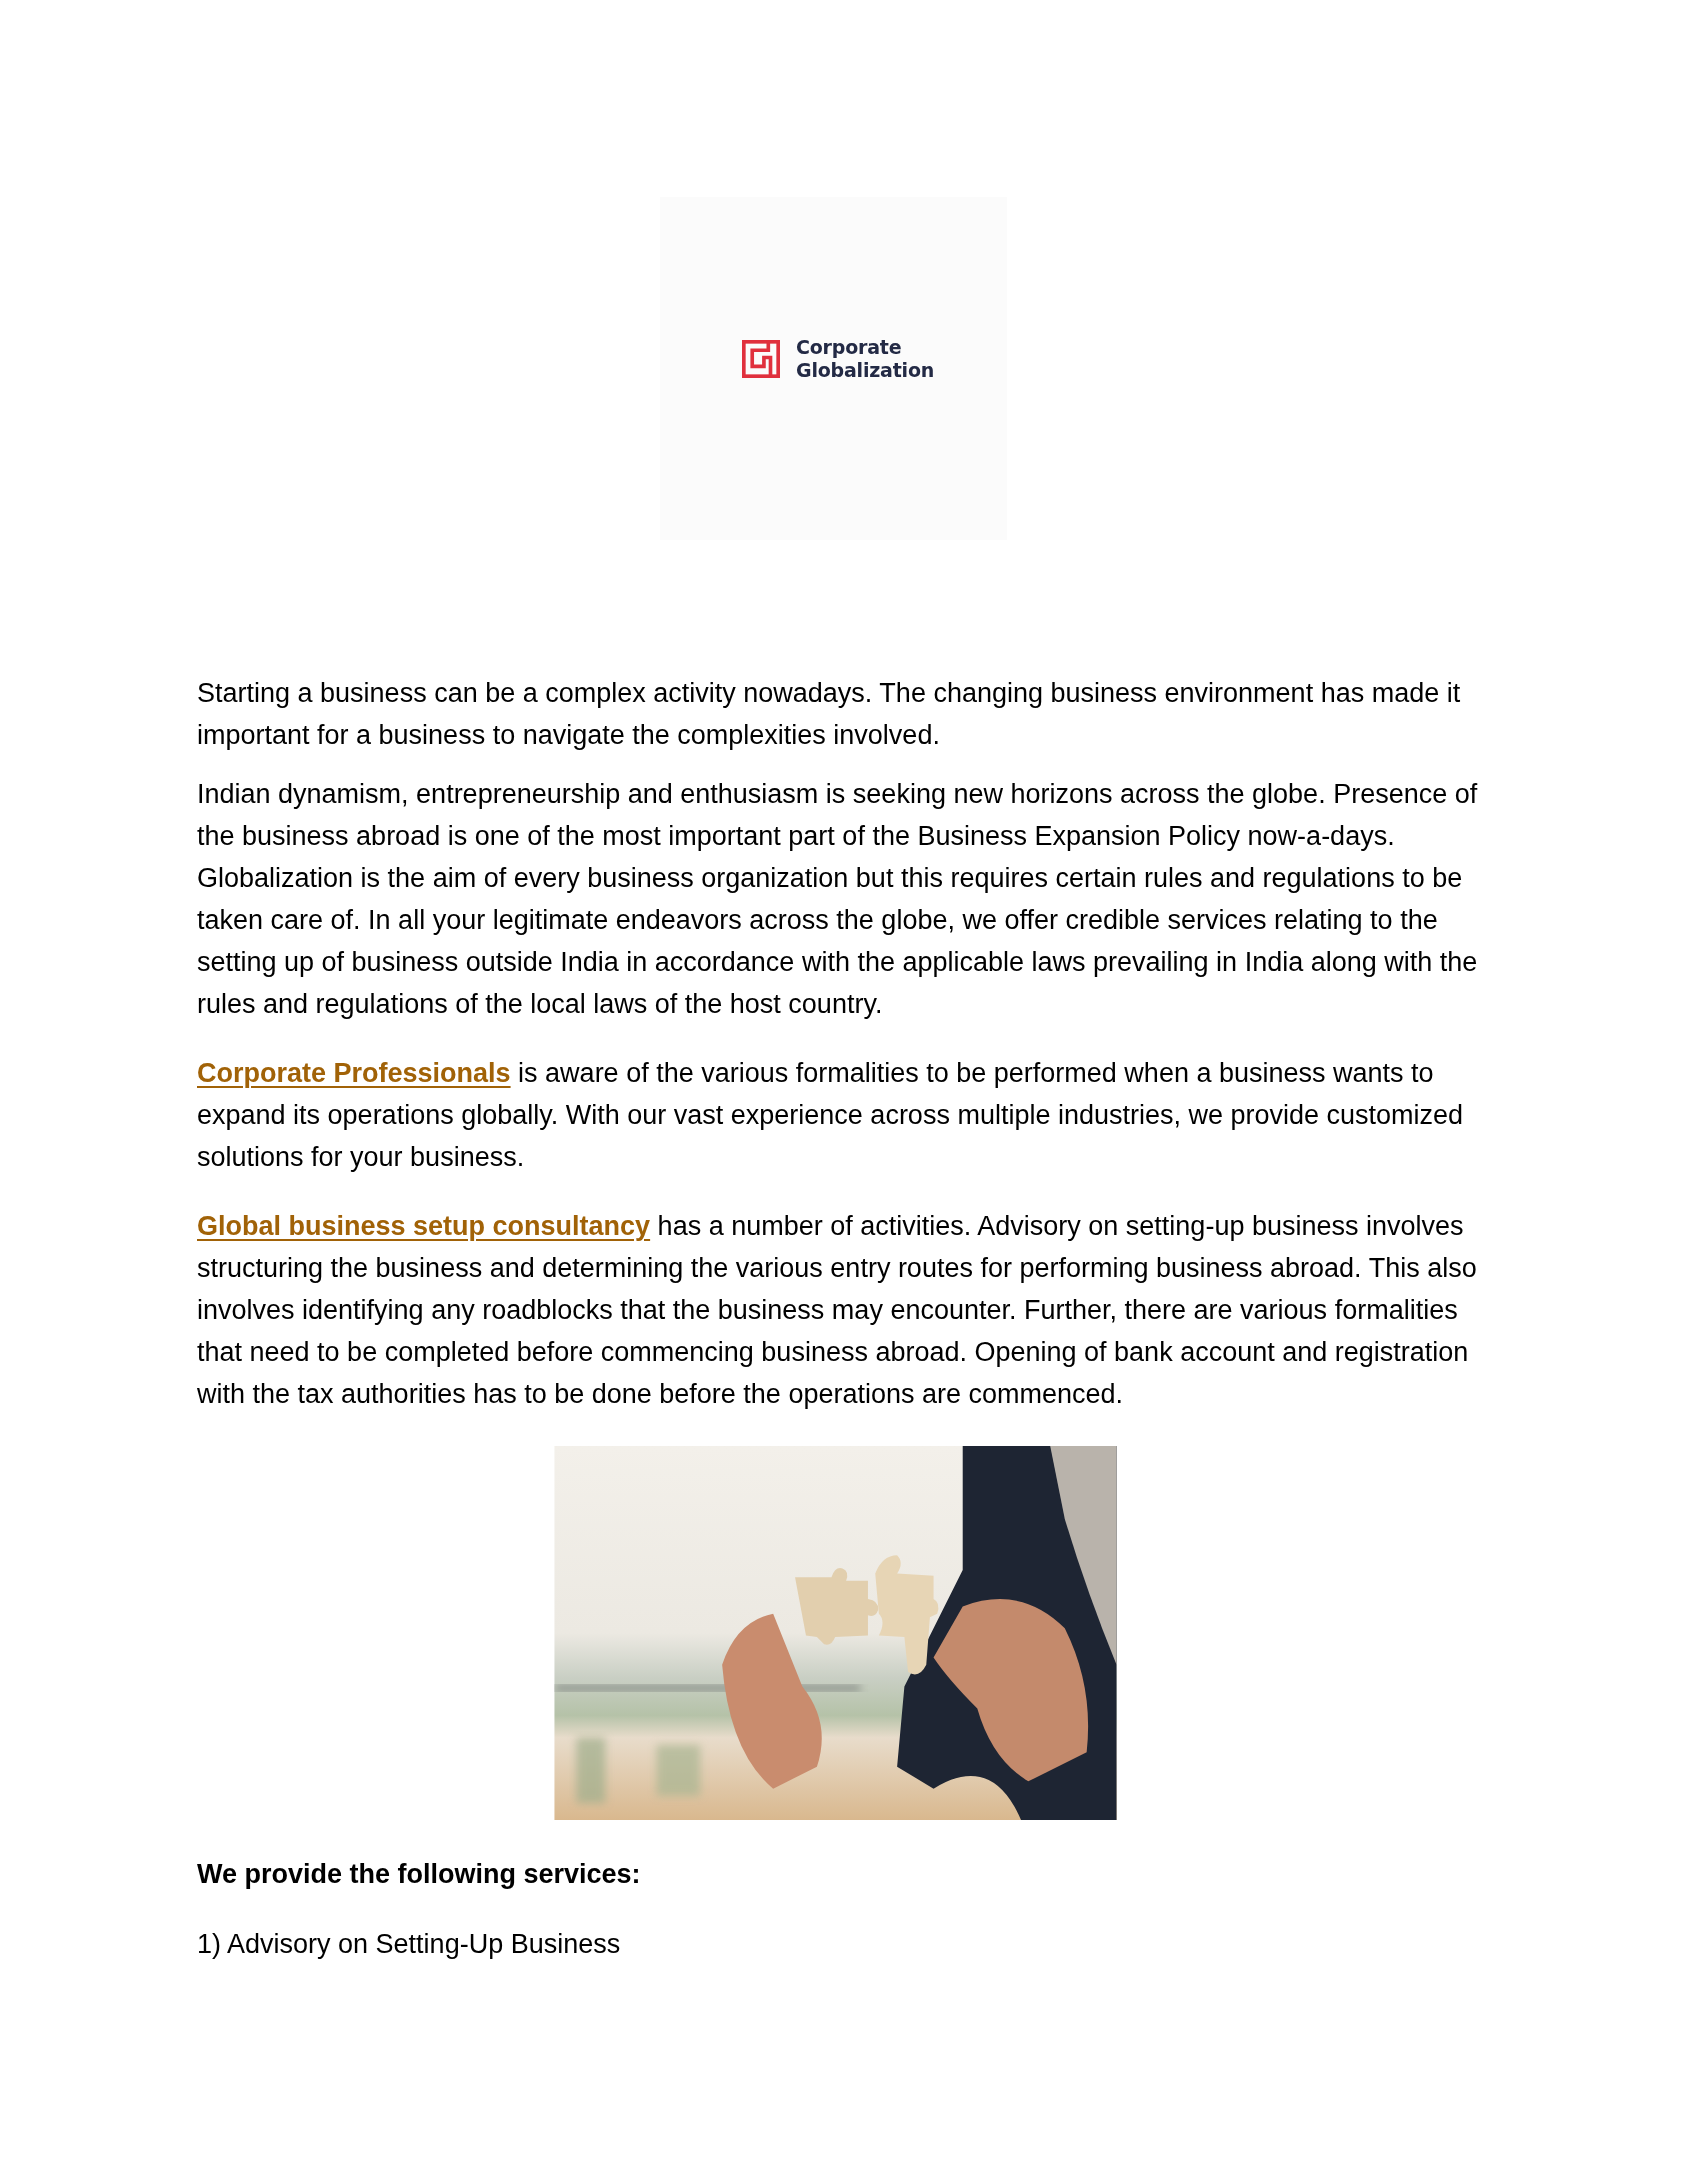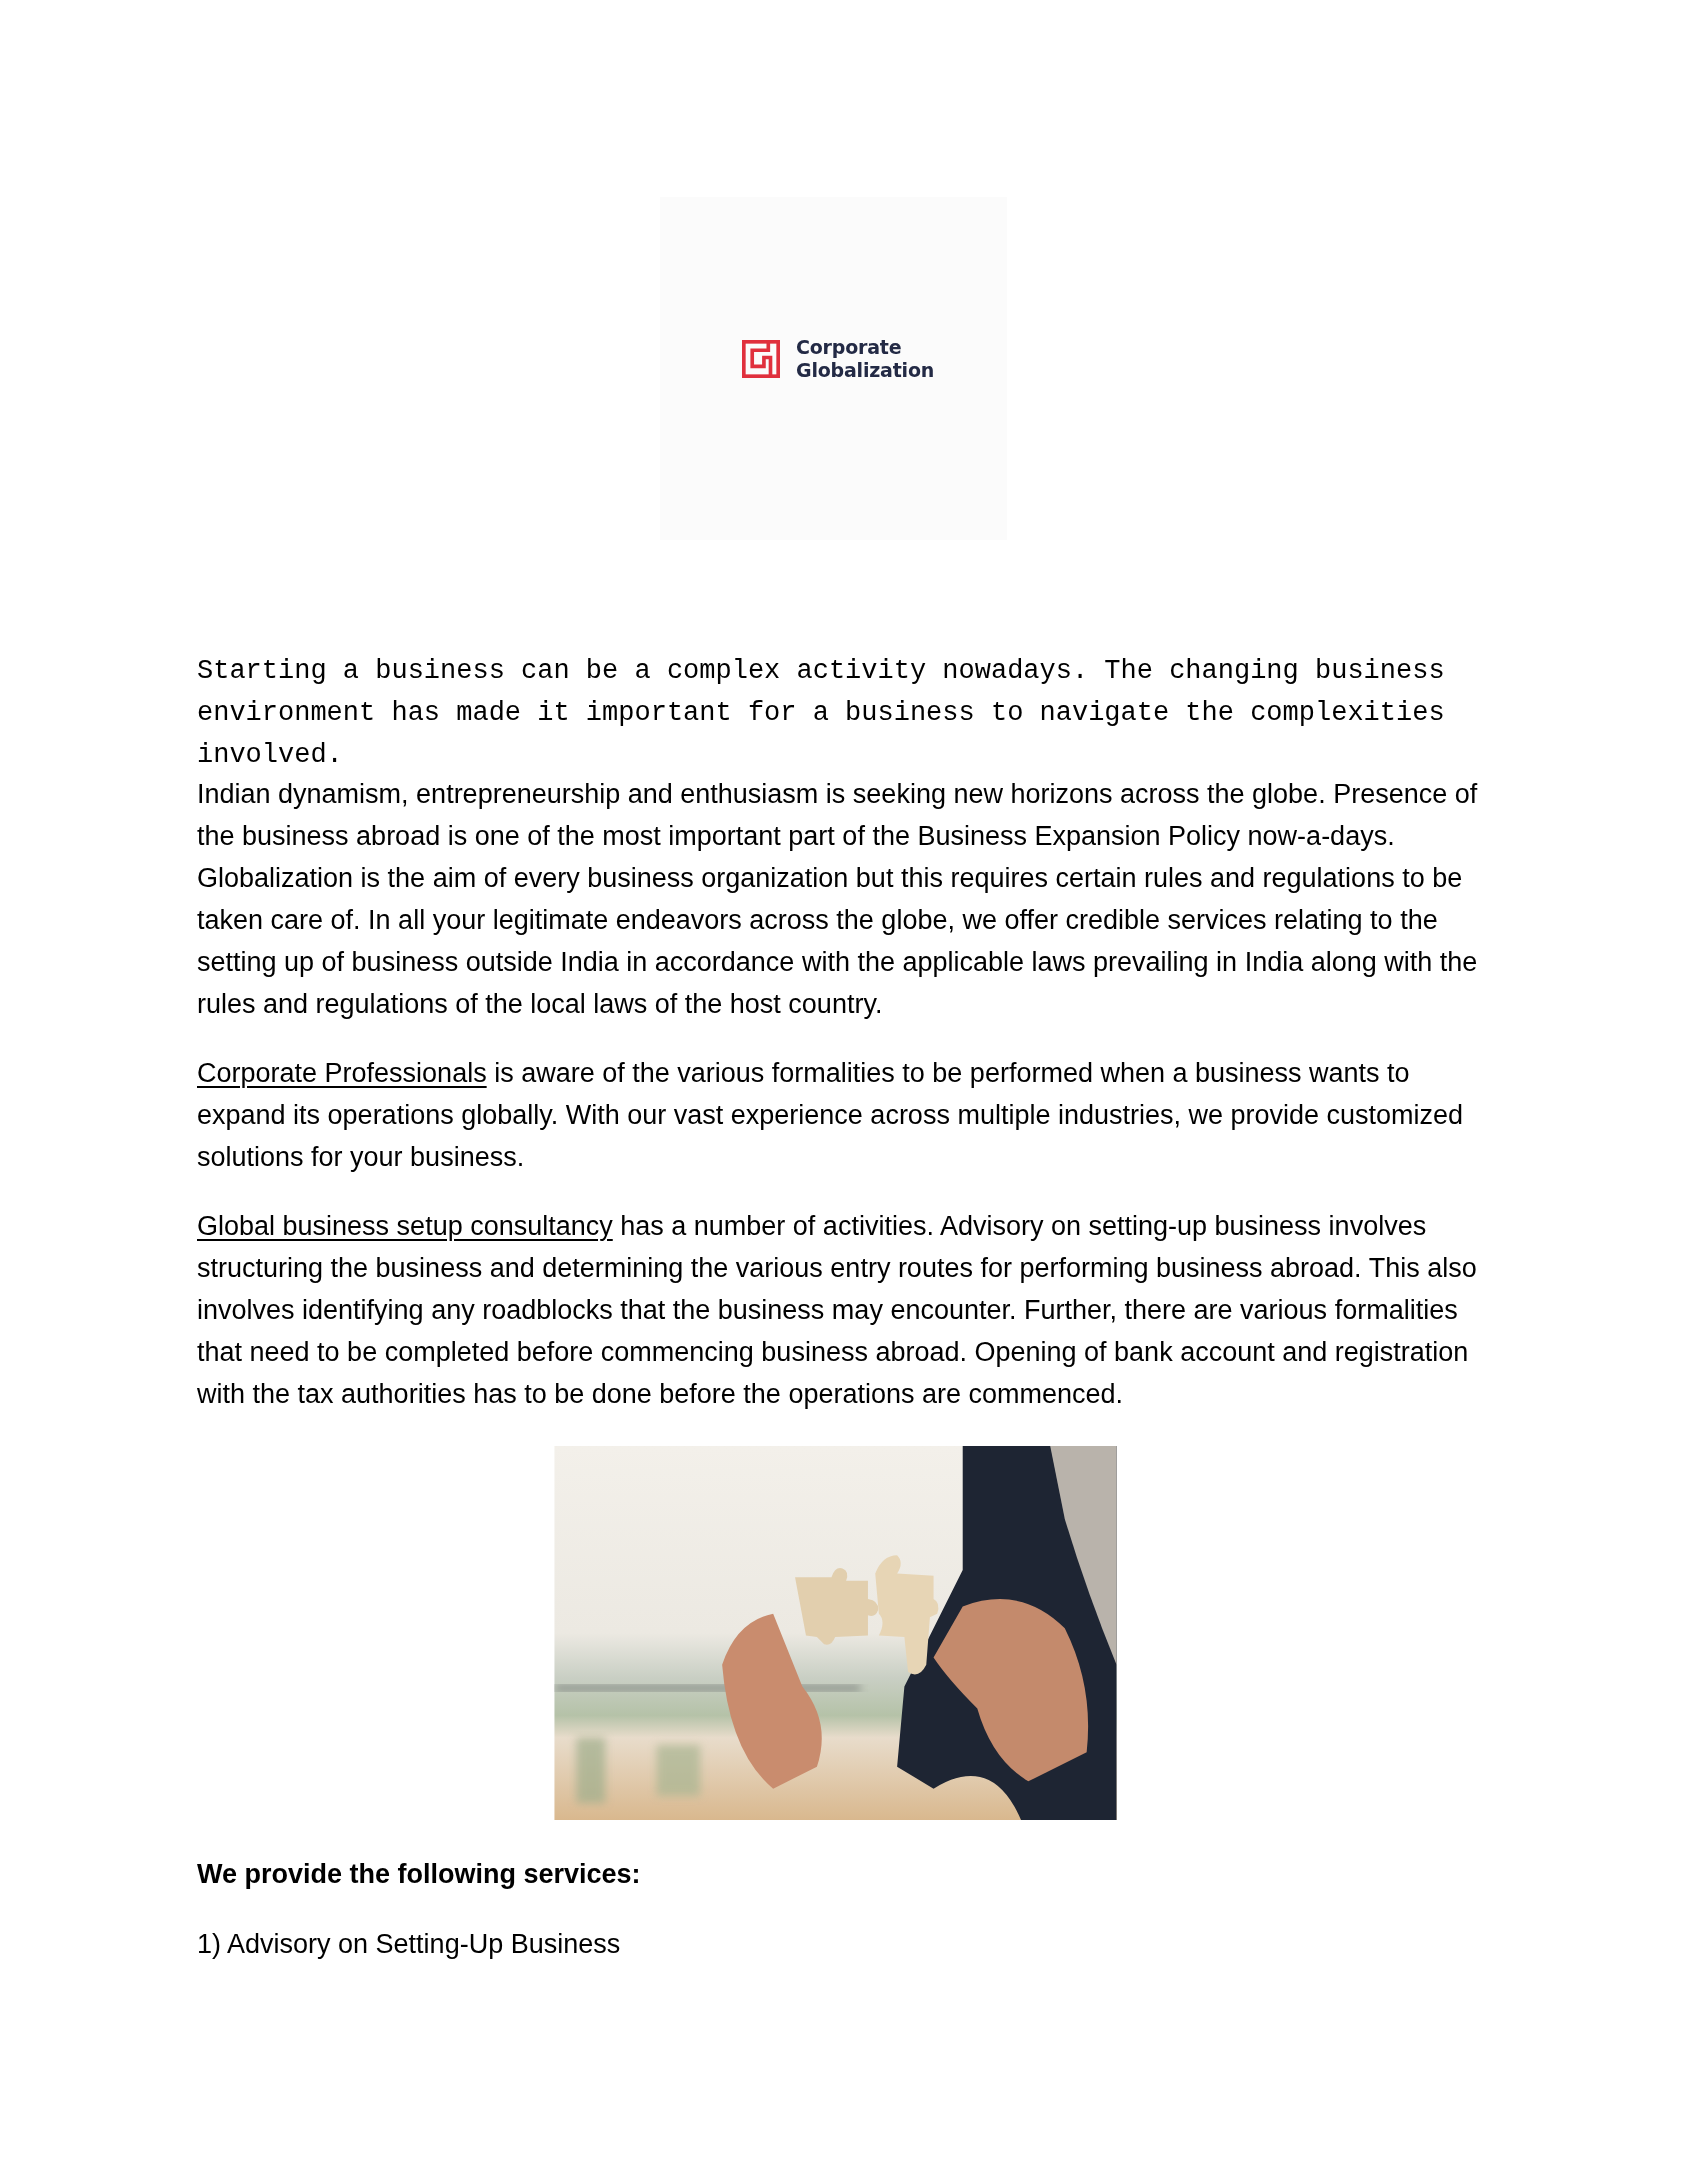--- a/index.html
+++ b/index.html
@@ -9,21 +9,21 @@
   .logo-box { position: absolute; left: 660px; top: 197px; width: 347px; height: 343px;
               background: #fbfbfb; }
   .logo-inner { position: absolute; left: 82px; top: 139px; display: flex; align-items: center; }
   .logo-mark { width: 38px; height: 38px; margin-right: 16px; }
   .logo-text { font-family: "DejaVu Sans", sans-serif; font-weight: bold; color: #232a45;
                font-size: 19px; line-height: 22.6px; letter-spacing: -0.2px; }
   .title { position: absolute; left: 0; width: 1687px; top: 593px; text-align: center;
            font-weight: bold; font-size: 27px; line-height: 36px; }
   .body { position: absolute; left: 197px; width: 1284px; font-size: 27px; line-height: 42px; }
   .p { margin: 0; }
-  .link { color: #000000; font-weight: normal; text-decoration: underline; text-decoration-thickness: 2.2px;
+  .link { color: #a16207; font-weight: bold; text-decoration: underline; text-decoration-thickness: 2.2px;
           text-underline-offset: 3.6px; cursor: pointer; }
   .photo { position: absolute; left: 554px; top: 1446px; width: 563px; height: 374px; overflow: hidden; }
   .bold { font-weight: bold; }
 </style>
 </head>
 <body>
 
 <div class="page">
 
   <div class="logo-box">
@@ -33,21 +33,21 @@
         <path d="M36 2.5 V14 H14 V36 H30 V24 H39 V49" fill="none" stroke="#e0303d" stroke-width="5"></path>
       </svg>
       <div class="logo-text">
         <div>Corporate</div>
         <div>Globalization</div>
       </div>
     </div>
   </div>
 
 
-  <div class="body" style="top:650px;font-family:Liberation Mono, monospace;">
+  <div class="body" style="top:672px;">
     <p class="p">Starting a business can be a complex activity nowadays. The changing business environment has made it important for a business to navigate the complexities involved.</p>
   </div>
 
   <div class="body" style="top:773px;">
     <p class="p">Indian dynamism, entrepreneurship and enthusiasm is seeking new horizons across the globe. Presence of the business abroad is one of the most important part of the Business Expansion Policy now-a-days. Globalization is the aim of every business organization but this requires certain rules and regulations to be taken care of. In all your legitimate endeavors across the globe, we offer credible services relating to the setting up of business outside India in accordance with the applicable laws prevailing in India along with the rules and regulations of the local laws of the host country.</p>
   </div>
 
   <div class="body" style="top:1052px;">
     <p class="p"><a class="link">Corporate Professionals</a><span> is aware of the various formalities to be performed when a business wants to expand its operations globally. With our vast experience across multiple industries, we provide customized solutions for your business.</span></p>
   </div>

